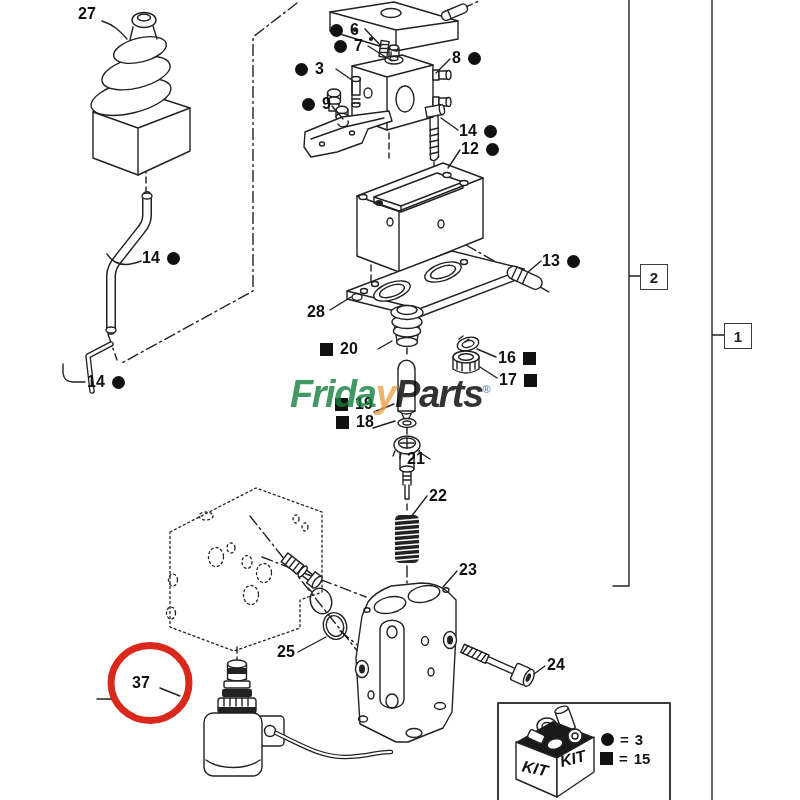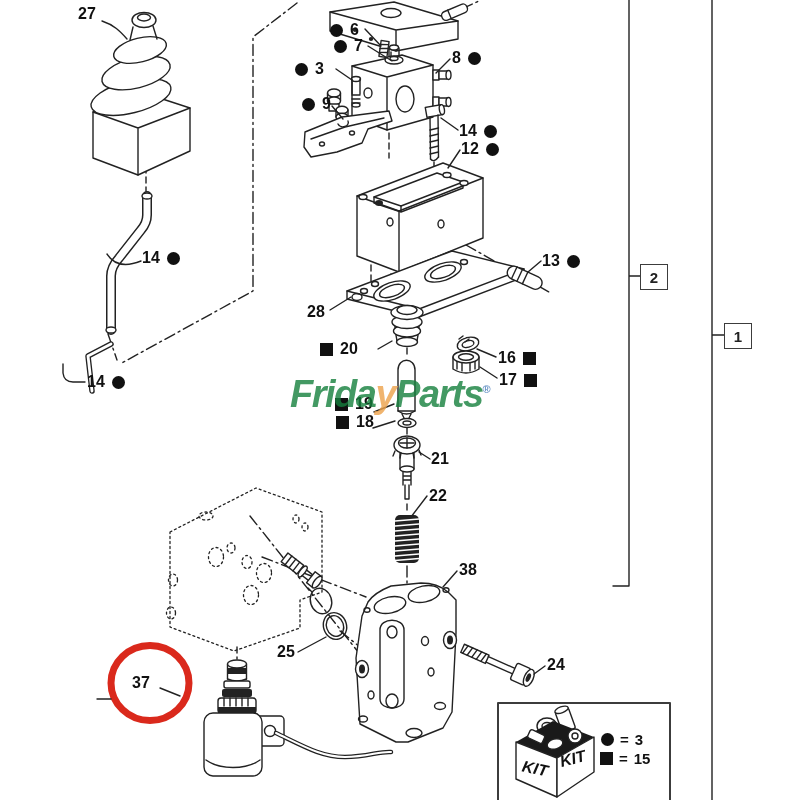--- a/index.html
+++ b/index.html
@@ -419,28 +419,28 @@
     <span class="sq"></span>
   </div>
   <div class="callout" style="left:336px;top:414px">
     <span class="sq"></span>
     <span>18</span>
   </div>
   <div class="callout" style="left:335px;top:396px">
     <span class="sq"></span>
     <span>19</span>
   </div>
-  <div class="callout" style="left:431px;top:451px">
+  <div class="callout" style="left:407px;top:451px">
     <span>21</span>
   </div>
   <div class="callout" style="left:429px;top:488px">
     <span>22</span>
   </div>
   <div class="callout" style="left:459px;top:562px">
-    <span>38</span>
+    <span>23</span>
   </div>
   <div class="callout" style="left:547px;top:657px">
     <span>24</span>
   </div>
   <div class="callout" style="left:277px;top:644px">
     <span>25</span>
   </div>
   <div class="callout" style="left:132px;top:675px">
     <span>37</span>
   </div>
@@ -460,16 +460,16 @@
     <span>=</span>
     <span>3</span>
   </div>
   <div class="legend-row" style="left:600px;top:751px">
     <span class="sq"></span>
     <span>=</span>
     <span>15</span>
   </div>
 
   <div class="watermark">
-    <span style="color: #15803d;">Frida</span><span style="color: rgb(237, 162, 75);">y</span><span style="color: #15803d;">Parts</span><span class="wm-reg" style="color: rgb(61, 116, 181);">®</span>
+    <span style="color: #15803d;">Frida</span><span style="color: rgb(237, 162, 75);">y</span><span style="color: #000000;">Parts</span><span class="wm-reg" style="color: rgb(61, 116, 181);">®</span>
   </div>
 
 </div>
 
 </body></html>

